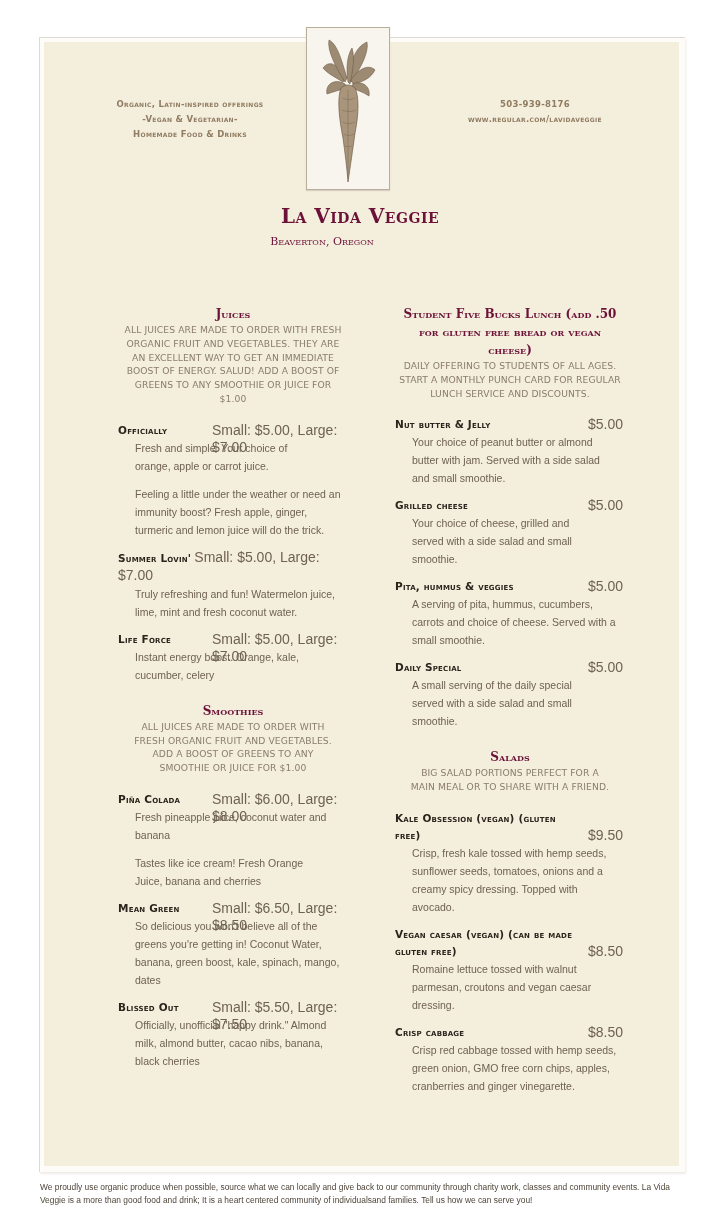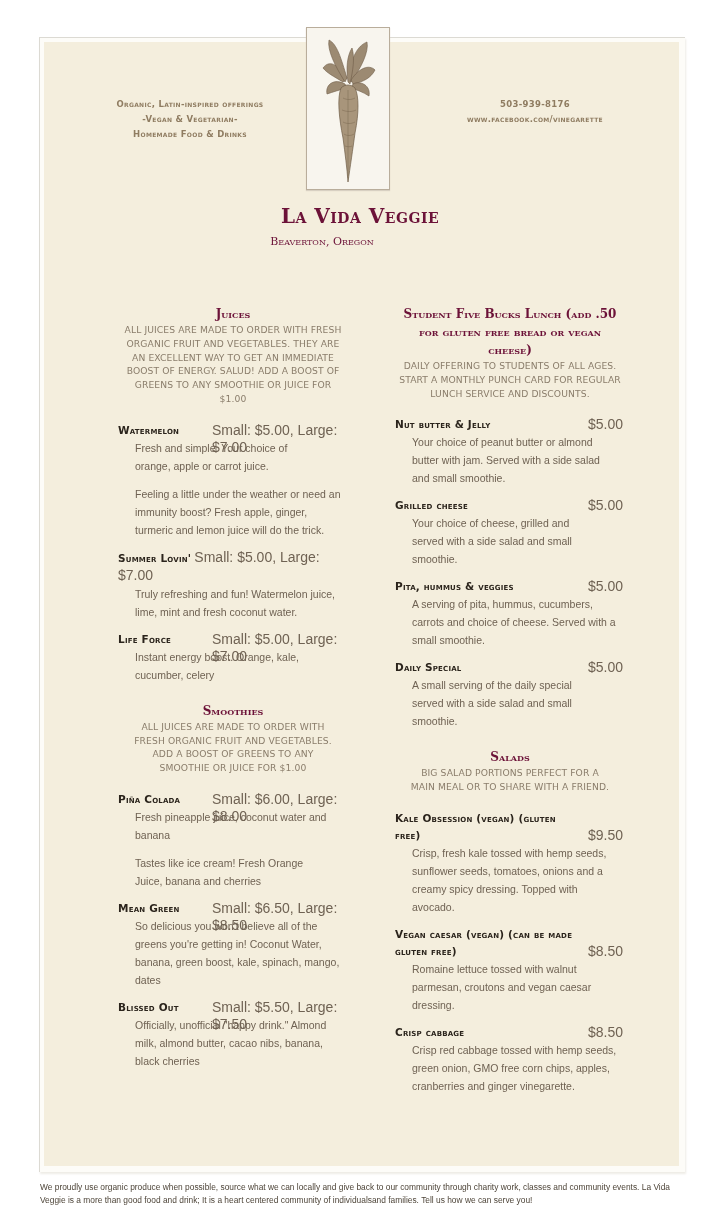--- a/index.html
+++ b/index.html
@@ -55,33 +55,33 @@
 </div>
 
 <div class="tagline">
   <div>Organic, Latin-inspired offerings</div>
   <div>-Vegan &amp; Vegetarian-</div>
   <div>Homemade Food &amp; Drinks</div>
 </div>
 
 <div class="contact">
   <div>503-939-8176</div>
-  <div>www.facebook.com/vinegarette</div>
+  <div>www.regular.com/lavidaveggie</div>
 </div>
 
 <div class="title">La Vida Veggie</div>
 <div class="subtitle">Beaverton, Oregon</div>
 
 <div class="col col-left">
   <div>
     <div class="sec-title">Juices</div>
     <div class="sec-desc" style="padding:0 4px;">All juices are made to order with fresh organic fruit and vegetables. They are an excellent way to get an immediate boost of energy. Salud! Add a boost of greens to any smoothie or juice for $1.00</div>
 
     <div class="item" style="margin-top:16px;">
-      <div class="item-head"><span class="item-name">Watermelon</span><span class="item-price" style="position:absolute; left:94px;">Small: $5.00, Large: $7.00</span></div>
+      <div class="item-head"><span class="item-name">Officially</span><span class="item-price" style="position:absolute; left:94px;">Small: $5.00, Large: $7.00</span></div>
       <div class="item-desc" style="padding-right:40px;">Fresh and simple. Your choice of orange, apple or carrot juice.</div>
     </div>
 
     <div class="item" style="margin-top:10px;">
       <div class="item-desc" style="margin-top:2px;">Feeling a little under the weather or need an immunity boost? Fresh apple, ginger, turmeric and lemon juice will do the trick.</div>
     </div>
 
     <div class="item" style="margin-top:10px;">
       <div class="item-head"><span class="item-name">Summer Lovin'</span> <span class="item-price">Small: $5.00, Large: $7.00</span></div>
       <div class="item-desc" style="padding-right:0;">Truly refreshing and fun! Watermelon juice, lime, mint and fresh coconut water.</div>

